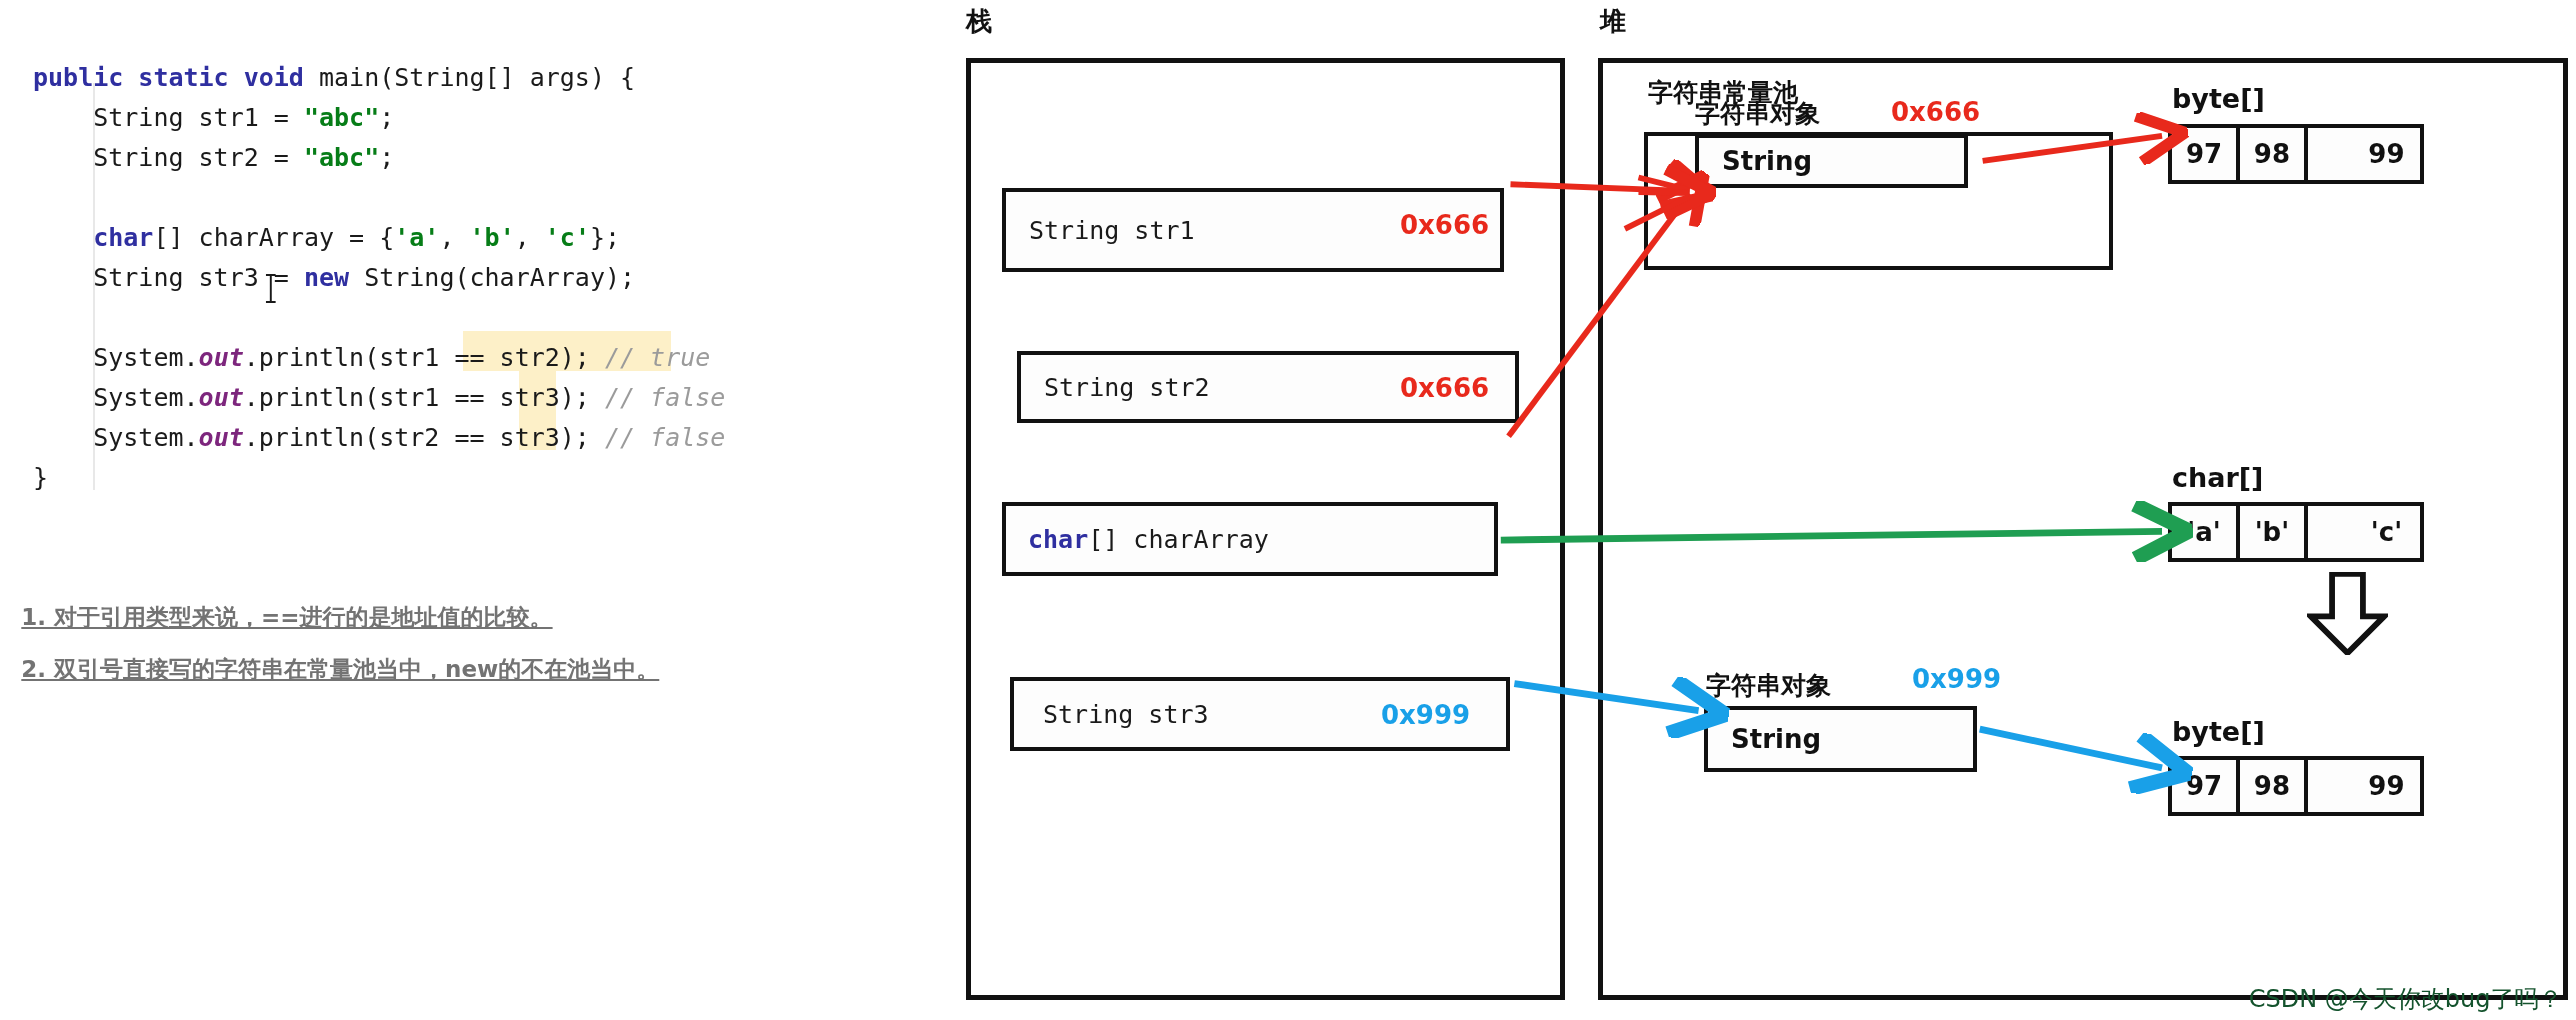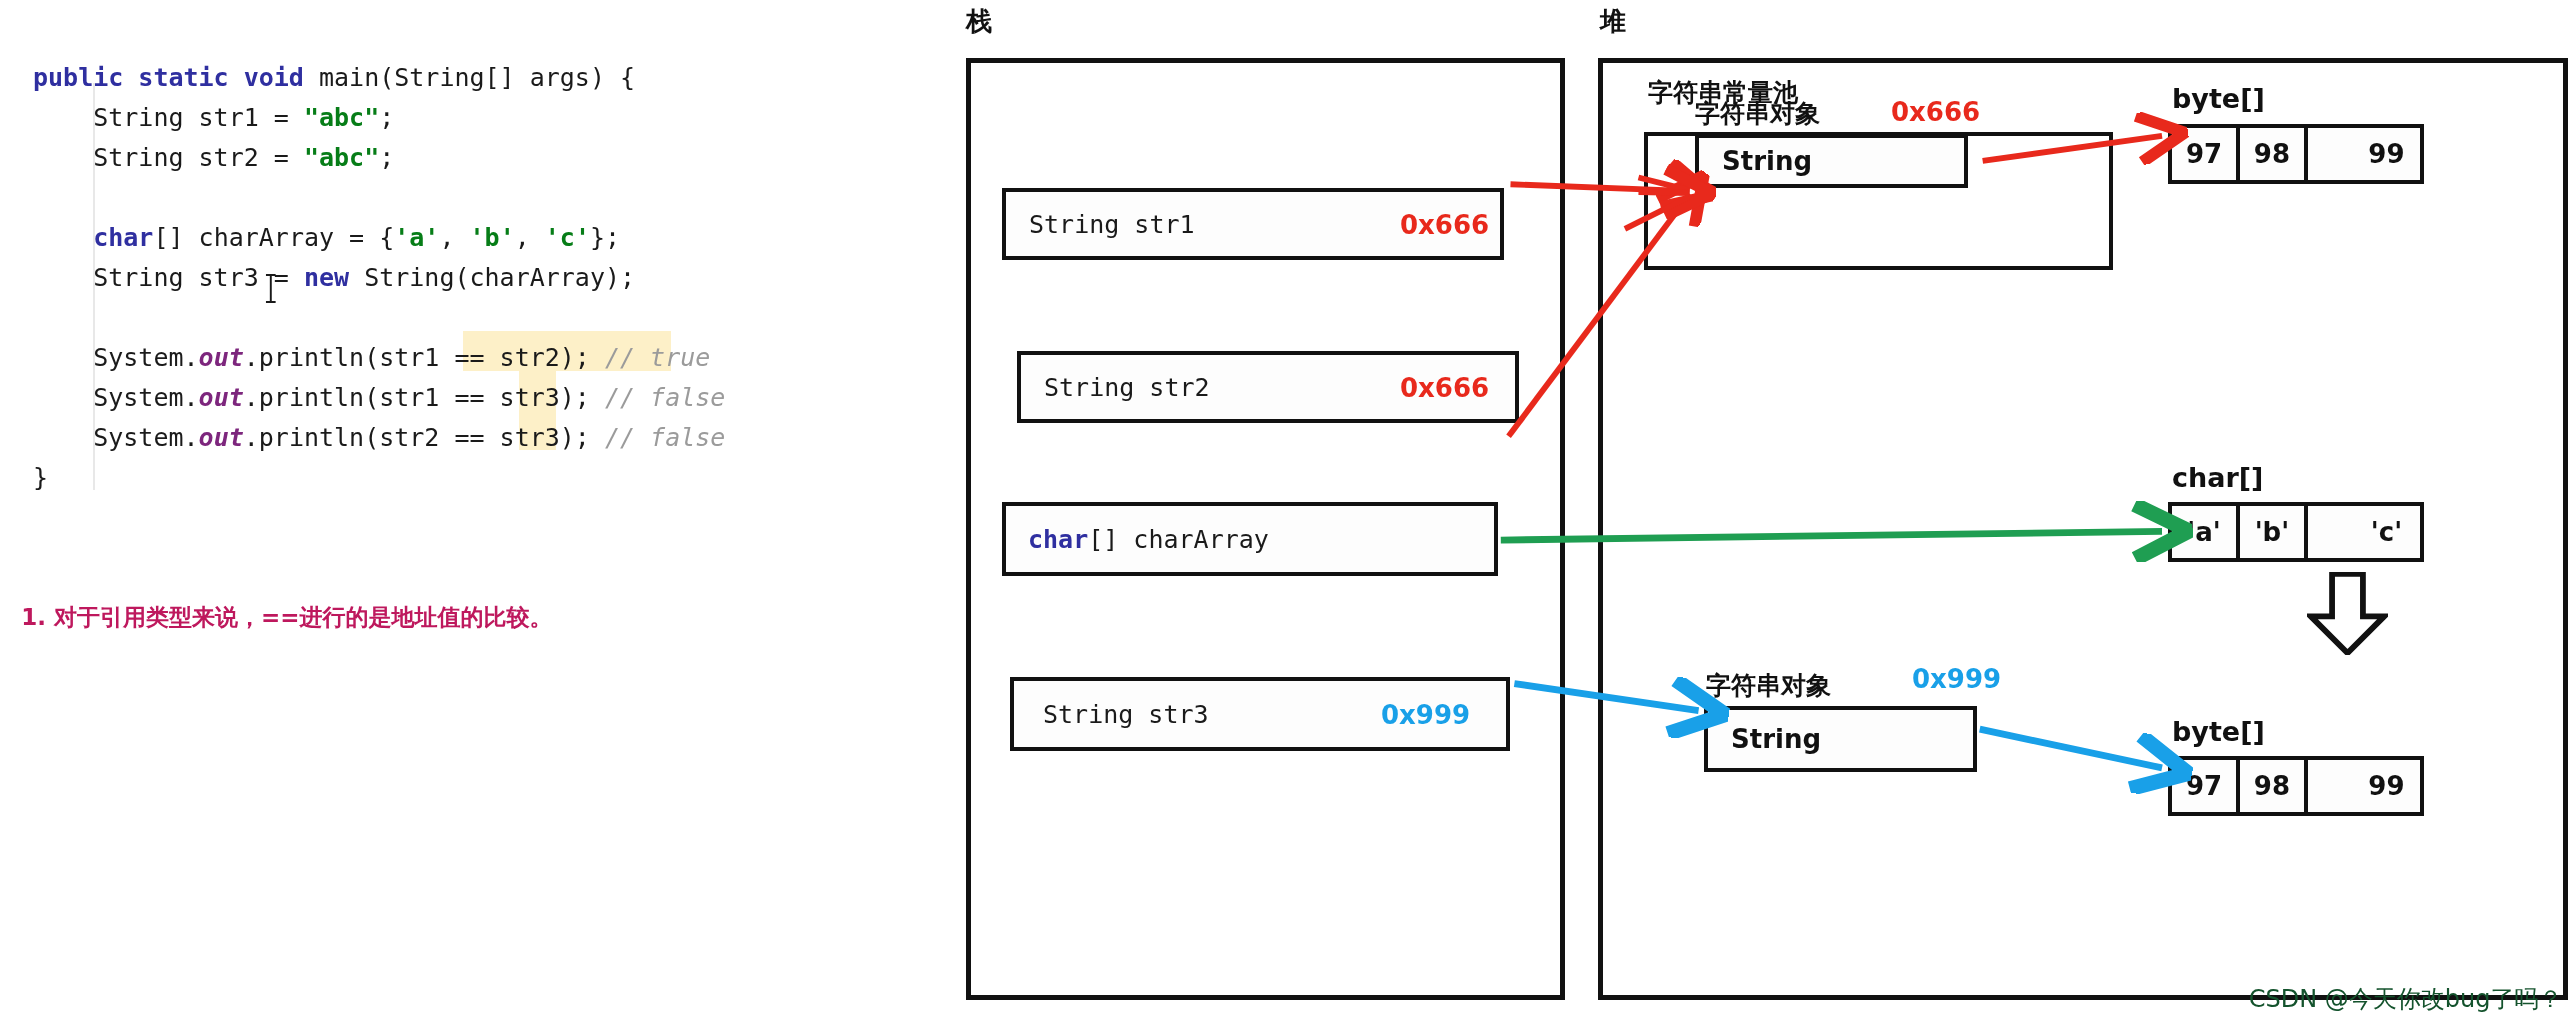--- a/index.html
+++ b/index.html
@@ -55,22 +55,23 @@
     z-index: 5;
   }
 
   
   .notes {
     position: absolute; left: 21.3px; top: 591px;
     width: 873px;
     font-family: "DejaVu Sans", sans-serif;
     font-weight: bold;
     font-size: 23px;
-    color: #be185d;
+    color: #737373;
     line-height: 52px;
+    text-decoration: underline;
   }
   .note-line { white-space: nowrap; }
 
   
   .diagram { position: absolute; left: 0; top: 0; width: 2576px; height: 1021px; }
 
   .region-label {
     position: absolute;
     font-family: "DejaVu Sans", sans-serif;
     font-weight: bold;
@@ -187,32 +188,33 @@
 
     <div class="code code-text" id="code-root"><span class="ln"><span class="kw">public </span><span class="kw">static </span><span class="kw">void </span><span class="plain">main(String[] args) {</span></span><span class="ln"><span class="plain">    String str1 = </span><span class="str">"abc"</span><span class="plain">;</span></span><span class="ln"><span class="plain">    String str2 = </span><span class="str">"abc"</span><span class="plain">;</span></span><span class="ln"><span class="plain"></span></span><span class="ln"><span class="plain">    </span><span class="kw">char</span><span class="plain">[] charArray = {</span><span class="str">'a'</span><span class="plain">, </span><span class="str">'b'</span><span class="plain">, </span><span class="str">'c'</span><span class="plain">};</span></span><span class="ln"><span class="plain">    String str3 = </span><span class="kw">new </span><span class="plain">String(charArray);</span></span><span class="ln"><span class="plain"></span></span><span class="ln"><span class="plain">    System.</span><span class="fieldit">out</span><span class="plain">.println(str1 == str2); </span><span class="cmt">// true</span></span><span class="ln"><span class="plain">    System.</span><span class="fieldit">out</span><span class="plain">.println(str1 == str3); </span><span class="cmt">// false</span></span><span class="ln"><span class="plain">    System.</span><span class="fieldit">out</span><span class="plain">.println(str2 == str3); </span><span class="cmt">// false</span></span><span class="ln"><span class="plain">}</span></span></div>
 
     <svg class="ibeam" viewBox="0 0 14 30">
       <path d="M2 1 H12 M7 1 V29 M2 29 H12" stroke="#1a1a1a" stroke-width="2" fill="none"></path>
     </svg>
   </div>
 
   <div class="notes">
     <div class="note-line">1. 对于引用类型来说，==进行的是地址值的比较。</div>
+    <div class="note-line">2. 双引号直接写的字符串在常量池当中，new的不在池当中。</div>
   </div>
 
   <div class="diagram">
 
     <div class="region-label" style="left:966px; top:3.9px;">栈</div>
     <div class="region-label" style="left:1600px; top:3.9px;">堆</div>
 
     <div class="outer-box" style="left:966px; top:58px; width:599px; height:942px;"></div>
 
     <div class="outer-box" style="left:1598px; top:58px; width:970px; height:942px;"></div>
 
-    <div class="cell-box" style="left:1002px; top:188px; width:502px; height:72px;">
+    <div class="cell-box" style="left:1002px; top:188px; width:502px; height:84px;">
       <span class="cell-label" style="padding-left:23px;">String str1</span>
     </div>
     <div class="addr addr-red" style="left: 1400px; top: 210px; color: rgb(232, 41, 28);">0x666</div>
 
     <div class="cell-box" style="left:1017px; top:351px; width:502px; height:72px;">
       <span class="cell-label" style="padding-left:23px;">String str2</span>
     </div>
     <div class="addr addr-red" style="left: 1400px; top: 373px; color: rgb(232, 41, 28);">0x666</div>
 
     <div class="cell-box" style="left:1002px; top:502px; width:496px; height:74px;">

